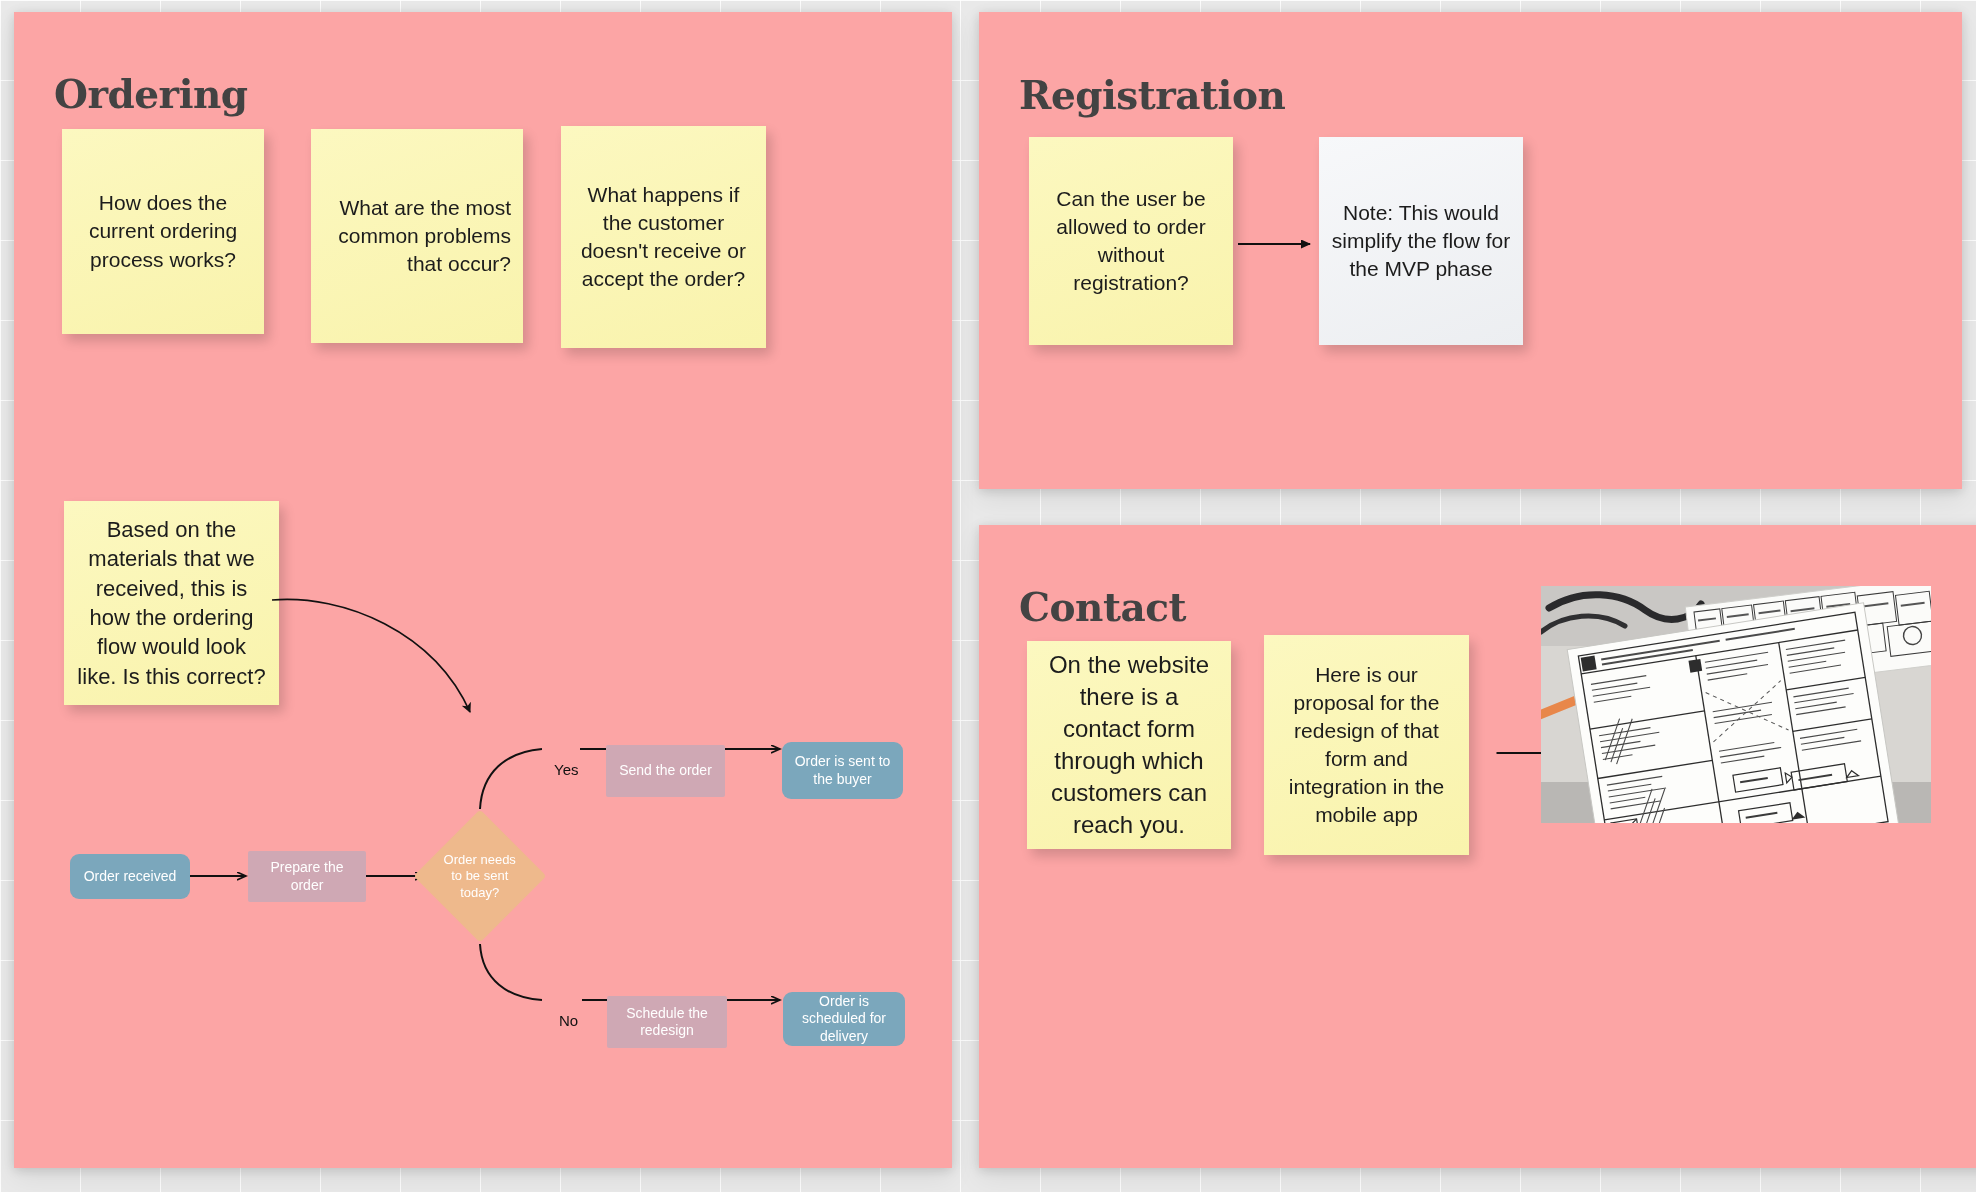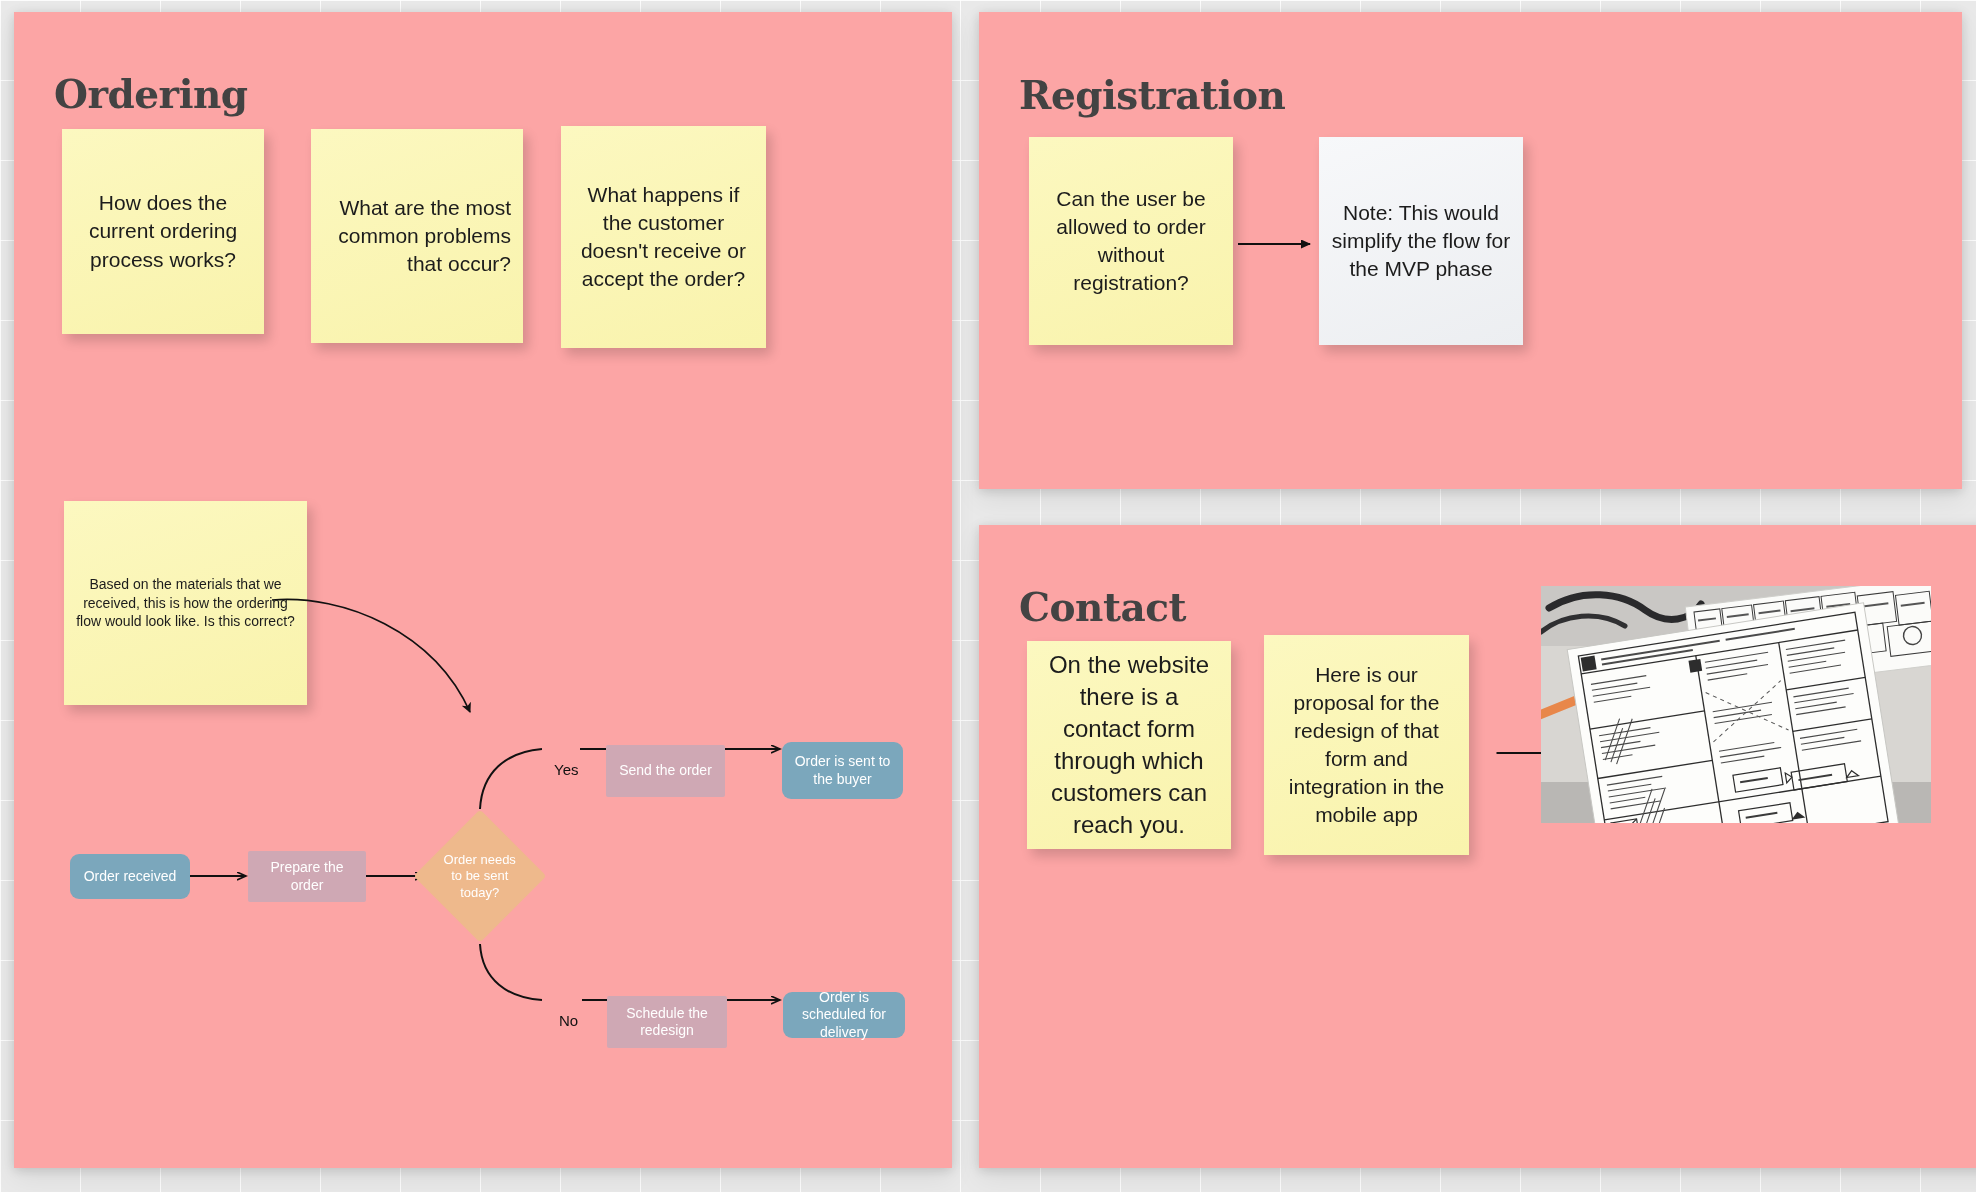--- a/index.html
+++ b/index.html
@@ -131,21 +131,21 @@
     </div>
 
     <div class="sticky" style="left:297px; top:117px; width:212px; height:214px; font-size:21px;text-align:right;">
       <span class="txt">What are the most common problems that occur?</span>
     </div>
 
     <div class="sticky" style="left:547px; top:114px; width:205px; height:222px; font-size:21px;">
       <span class="txt">What happens if the customer doesn't receive or accept the order?</span>
     </div>
 
-    <div class="sticky" style="left:50px; top:489px; width:243px; height:204px; font-size:14px;">
+    <div class="sticky" style="left:50px; top:489px; width:215px; height:204px; font-size:22px;">
       <span class="txt">Based on the materials that we received, this is how the ordering flow would look like. Is this correct?</span>
     </div>
 
     <svg class="connectors" viewBox="0 0 938 1156">
       <defs>
         <marker id="arrowSolid" markerWidth="11" markerHeight="11" refX="9" refY="4" orient="auto" markerUnits="userSpaceOnUse">
           <path d="M0,0 L9,4 L0,8" fill="none" stroke="#111" stroke-width="1.6"></path>
         </marker>
         <marker id="arrowFilled" markerWidth="13" markerHeight="13" refX="9" refY="5" orient="auto" markerUnits="userSpaceOnUse">
           <path d="M0,0 L10,5 L0,10 L2.6,5 Z" fill="#111"></path>
@@ -186,21 +186,21 @@
     </div>
 
     <div class="flow-node node-blue" style="left:768px; top:730px; width:121px; height:57px; font-size:14px;">
       <span>Order is sent to the buyer</span>
     </div>
 
     <div class="flow-node node-pink" style="left:593px; top:984px; width:120px; height:52px; font-size:14px;">
       <span>Schedule the redesign</span>
     </div>
 
-    <div class="flow-node node-blue" style="left:769px; top:980px; width:122px; height:46px; font-size:14px;">
+    <div class="flow-node node-blue" style="left:769px; top:980px; width:122px; height:54px; font-size:14px;">
       <span>Order is scheduled for delivery</span>
     </div>
 
     <span class="edge-label" style="left:540px; top:757px; transform:translateY(-50%); font-size:15px;">Yes</span>
     <span class="edge-label" style="left:545px; top:1008px; transform:translateY(-50%); font-size:15px;">No</span>
   </section>
 
   <section class="panel" id="panel-registration">
     <h1 class="panel-title">Registration</h1>
 

